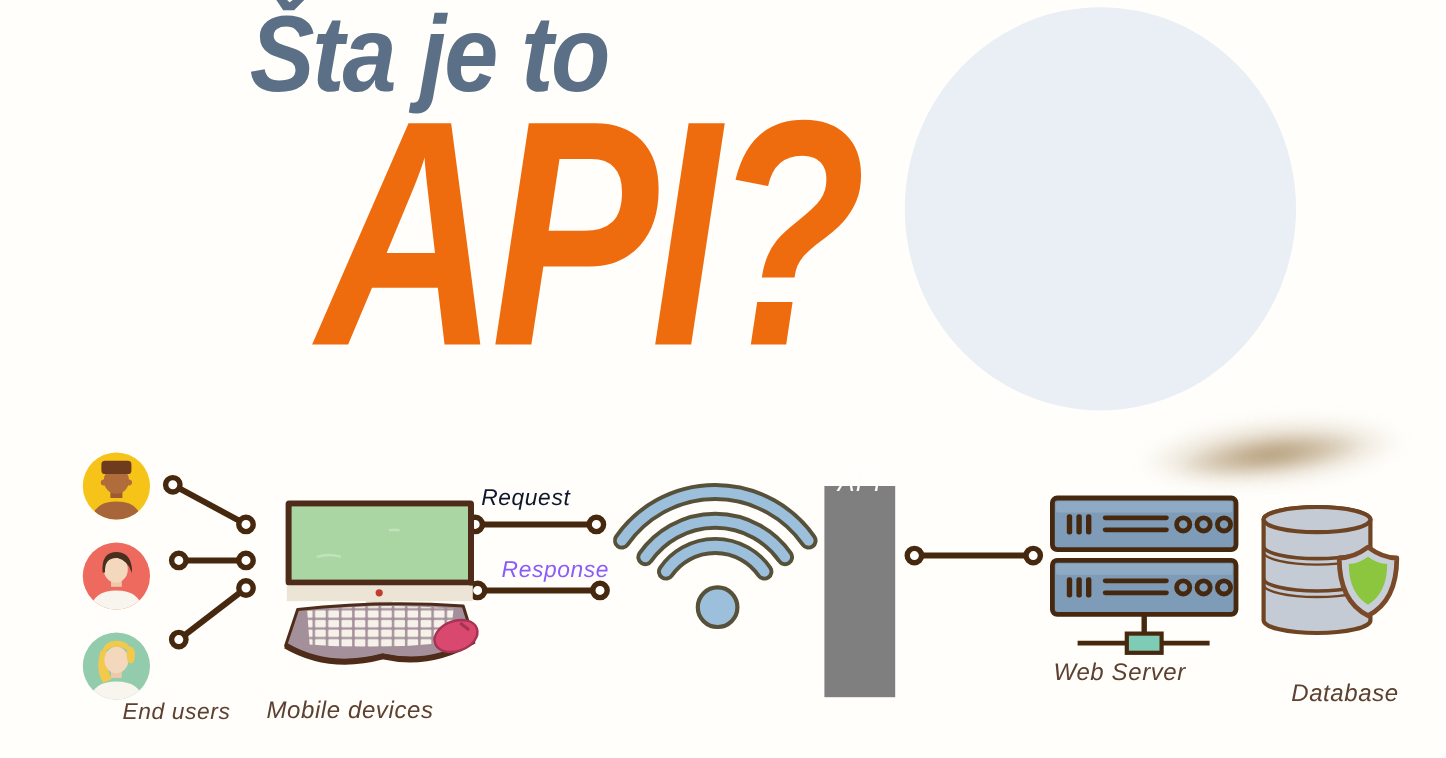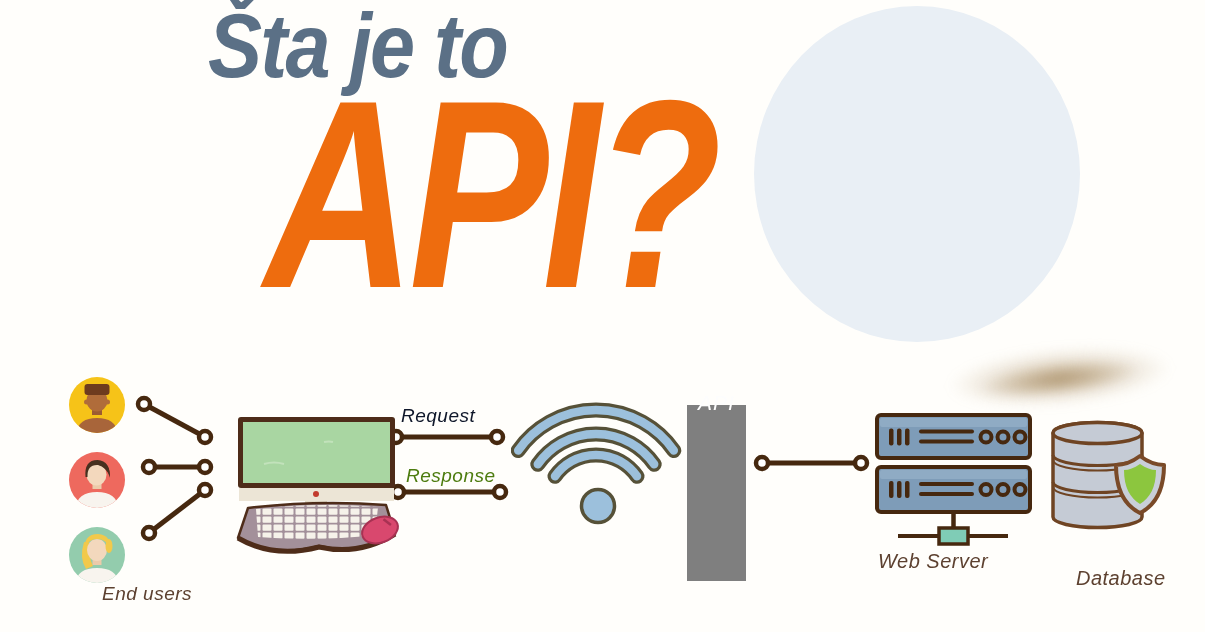--- a/index.html
+++ b/index.html
@@ -24,21 +24,21 @@
   .subheading{position:absolute;left:190px;top:74px;width:600px;margin:0;text-align:center;
            font-size:268px;line-height:240px;font-weight:700;color:#ee6c0e;letter-spacing:-8px;
            transform:scaleX(.78);transform-origin:center top;white-space:nowrap;}
 
   
   .lbl{position:absolute;color:#5d4130;font-size:19px;letter-spacing:.5px;white-space:nowrap;}
   .lbl.endusers{left:70px;top:583px;margin-left:32px;}
   .lbl.apps1{left:222px;top:551px;font-size:20px;}
   .lbl.apps2{left:222px;top:581px;font-size:20px;}
   .lbl.request{left:401px;top:405px;color:#0f172a;}
-  .lbl.response{left:406px;top:465px;color:#4d7c0f;}
+  .lbl.response{left:418px;top:465px;color:#8b5cf6;}
   .lbl.webserver{left:878px;top:550px;font-size:20px;}
   .lbl.database{left:1076px;top:567px;font-size:20px;text-align:right;}
 
   
   .abs{position:absolute;}
   .connectors{left:0;top:0;width:1205px;height:632px;pointer-events:none;}
   .av1{left:68px;top:376px;}
   .av2{left:68px;top:451px;}
   .av3{left:68px;top:526px;}
   .computer{left:229px;top:412px;}
@@ -227,18 +227,19 @@
       <path d="M8 67 A44.5 10.5 0 0 0 97 67" fill="none" stroke="#6f4423" stroke-width="3"></path>
       <path d="M8 72 A44.5 10.5 0 0 0 97 72" fill="none" stroke="#6f4423" stroke-width="2"></path>
     </g>
     <g>
       <path d="M95 41 C103 47 111 50 119 50 C119 74 111 90 95 98 C79 90 71 74 71 50 C79 50 87 47 95 41 Z" fill="#c9cfd8" stroke="#7a4a28" stroke-width="4" stroke-linejoin="round"></path>
       <path d="M95 49 C101 53 106 55 111 55 C111 72 105 83 95 89 C85 83 79 72 79 55 C84 55 89 53 95 49 Z" fill="#8cc63e"></path>
     </g>
   </svg>
 
   <div class="lbl endusers">End users</div>
+  <div class="lbl apps2">Mobile devices</div>
   <div class="lbl request">Request</div>
   <div class="lbl response">Response</div>
   <div class="lbl webserver">Web Server</div>
   <div class="lbl database">Database</div>
 
 </div>
 
 </body></html>

